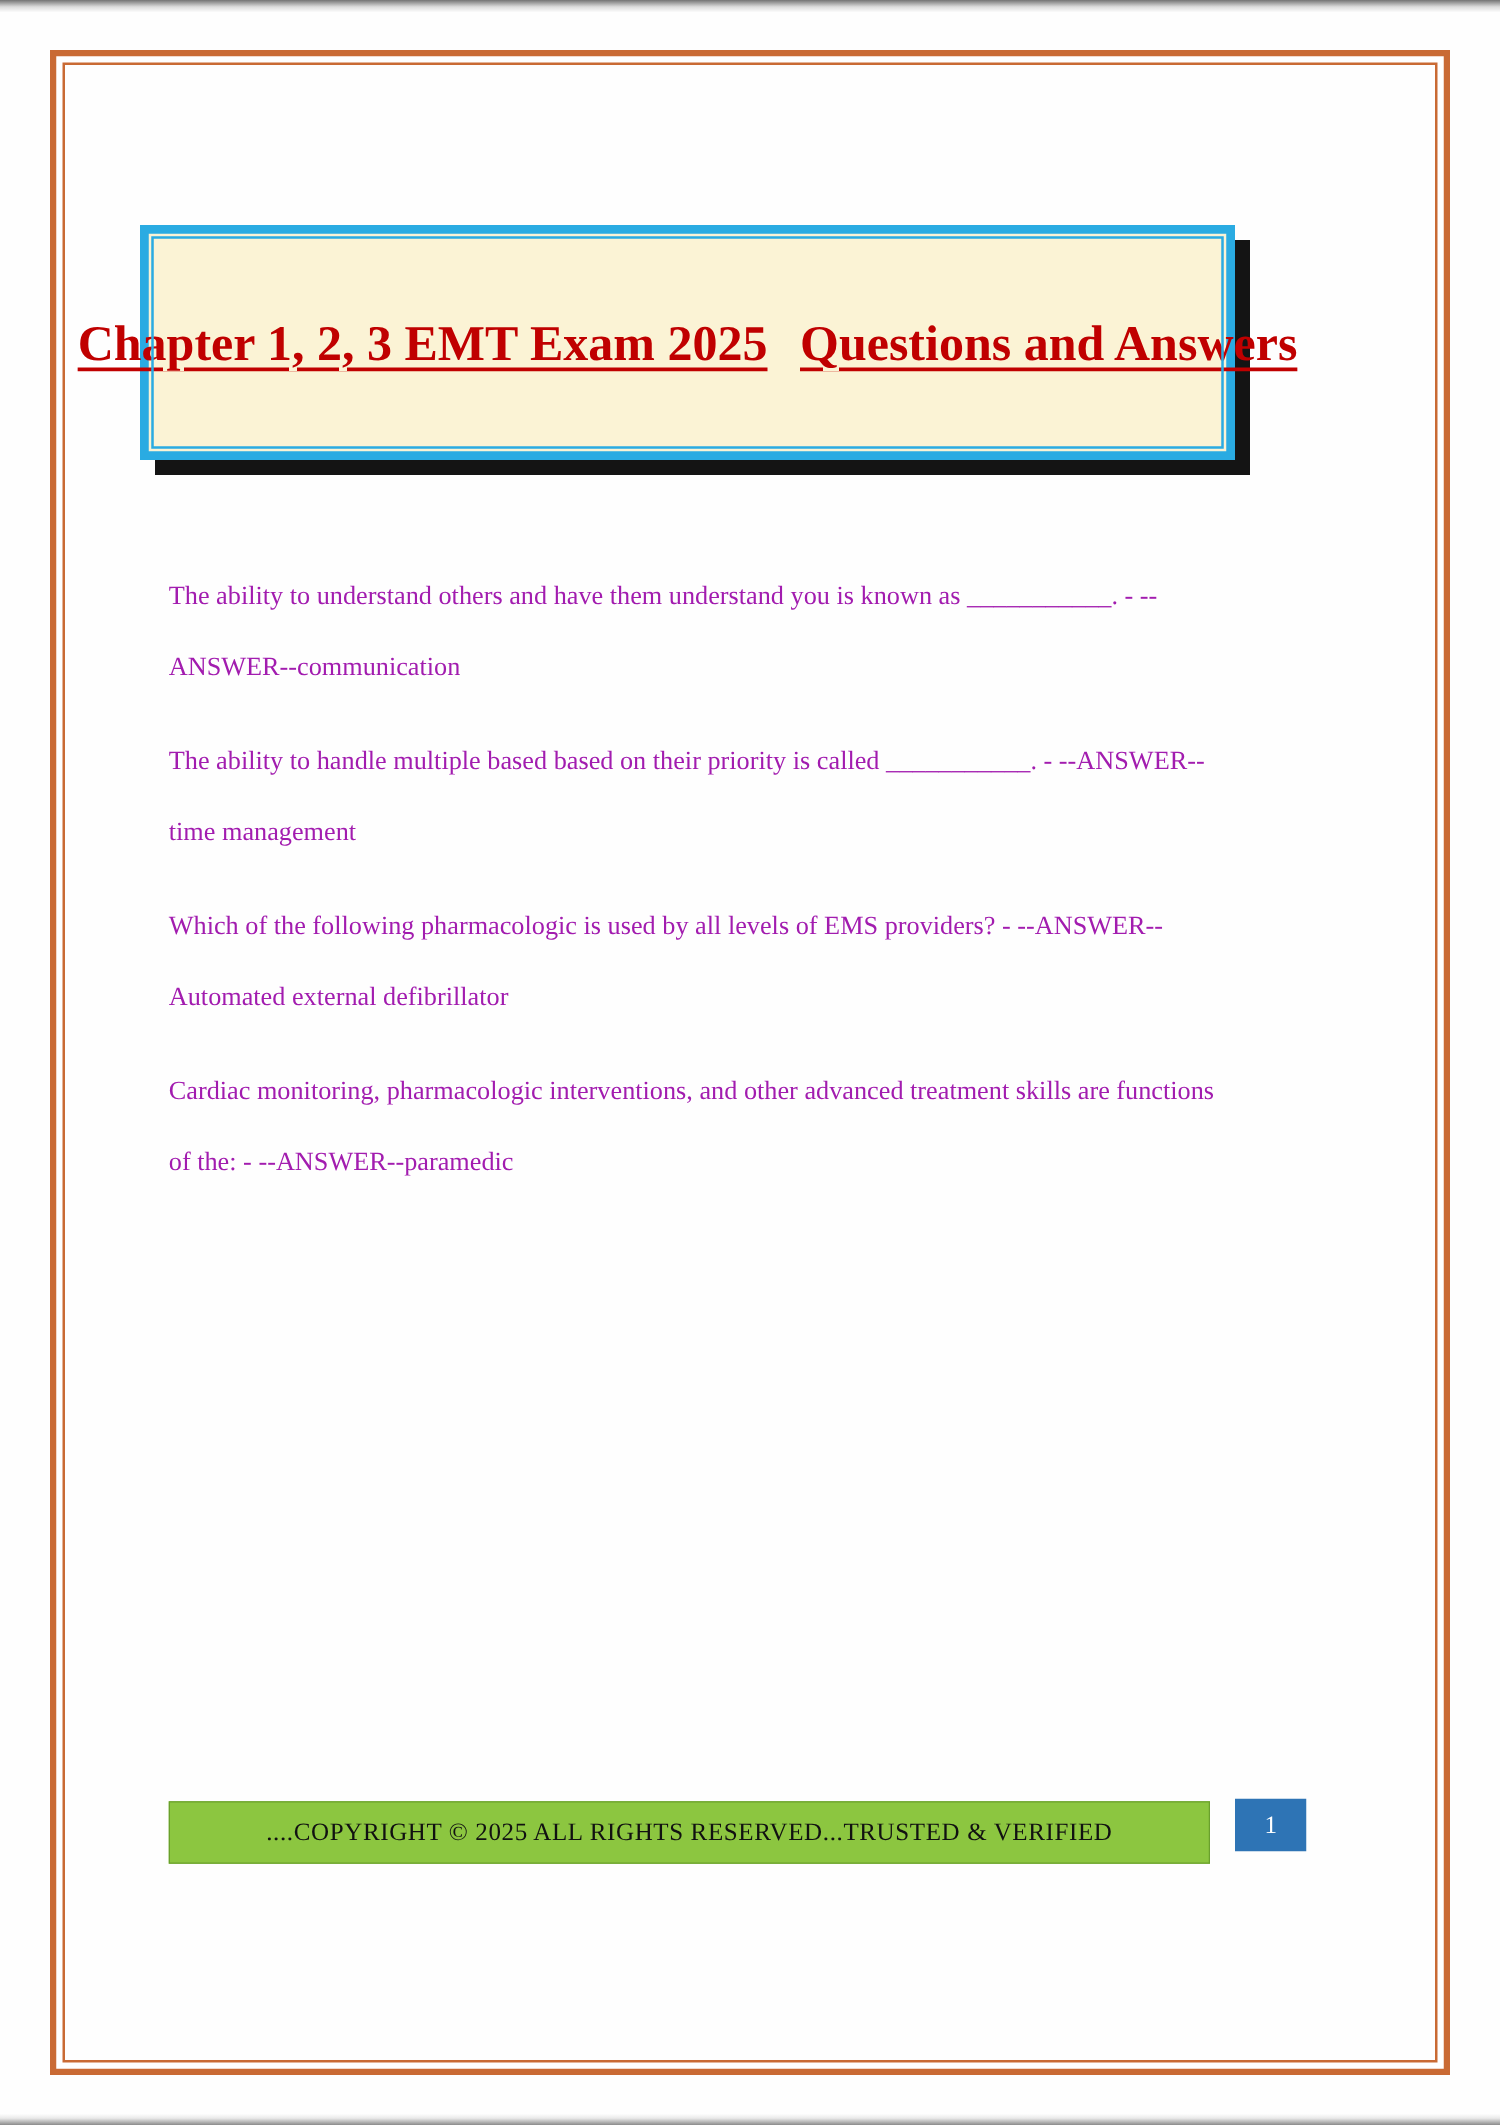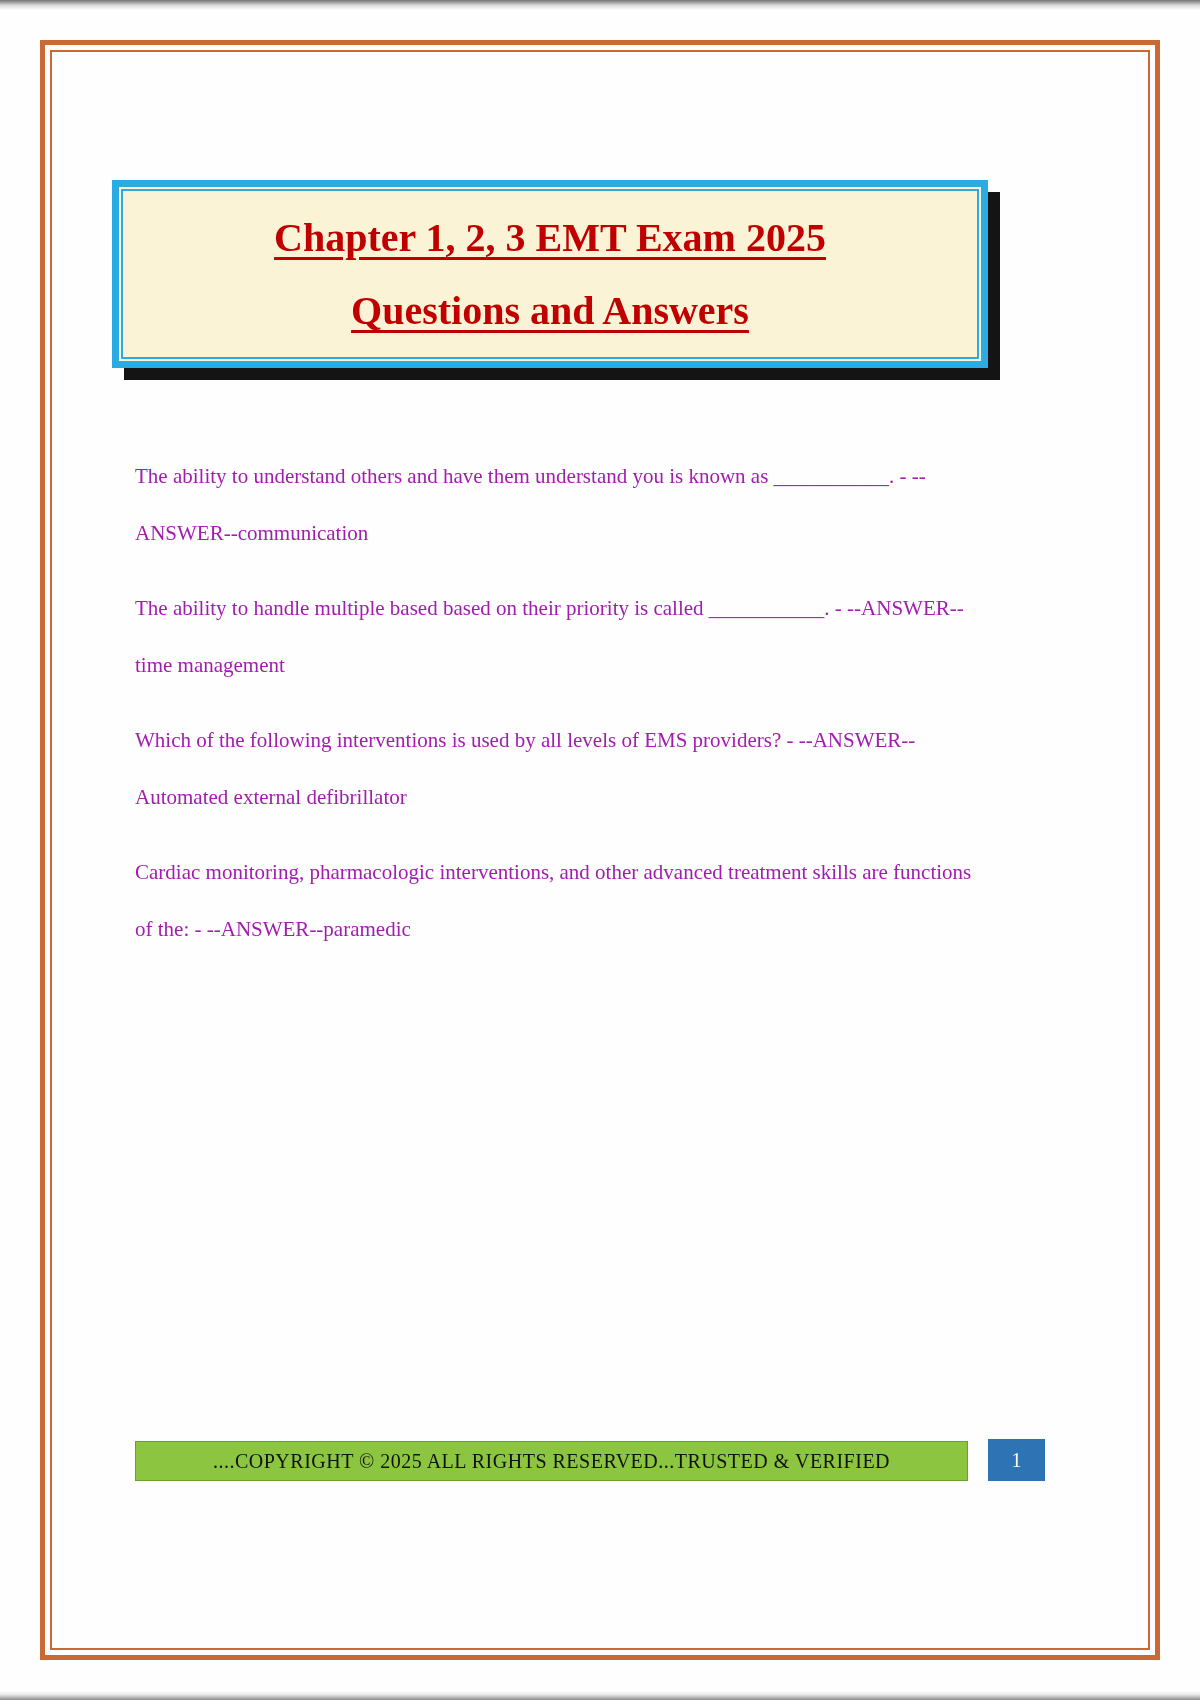--- a/index.html
+++ b/index.html
@@ -46,21 +46,20 @@
     position: absolute;
     left: 112px;
     top: 180px;
     width: 876px;
     height: 188px;
     background: #fbf3d5;
     border: 7px solid #2aabe2;
     box-sizing: border-box;
     box-shadow: 12px 12px 0 0 #141414;
     display: flex;
-    flex-direction: column;
     align-items: center;
     justify-content: center;
     gap: 26px;
     z-index: 2;
   }
   .title-box::before {
     content: "";
     position: absolute;
     inset: 2px;
     border: 2px solid #2aabe2;
@@ -85,21 +84,21 @@
     line-height: 57px;
   }
   .qa-list p.qa-item {
     margin: 0 0 18px 0;
   }
   .footer-bar {
     position: absolute;
     left: 135px;
     top: 1441px;
     width: 833px;
-    height: 40px;
+    height: 50px;
     box-sizing: border-box;
     background: #8cc640;
     border: 1px solid #6aa02c;
     display: flex;
     align-items: center;
     justify-content: center;
     font-size: 20px;
     color: #111111;
     letter-spacing: 0.5px;
   }
@@ -127,21 +126,21 @@
   <div class="frame"></div>
 
   <div class="title-box">
     <div class="title-line"> Chapter 1, 2, 3 EMT Exam 2025</div>
     <div class="title-line">Questions and Answers</div>
   </div>
 
   <div class="qa-list" id="qa-list">
       <p class="qa-item">The ability to understand others and have them understand you is known as ___________. - --ANSWER--communication</p>
       <p class="qa-item">The ability to handle multiple based based on their priority is called ___________. - --ANSWER--time management</p>
-      <p class="qa-item">Which of the following interventions is used by all levels of EMS providers? - --ANSWER--Automated external defibrillator</p>
+      <p class="qa-item">Which of the following pharmacologic is used by all levels of EMS providers? - --ANSWER--Automated external defibrillator</p>
       <p class="qa-item">Cardiac monitoring, pharmacologic interventions, and other advanced treatment skills are functions of the: - --ANSWER--paramedic</p>
     </div>
 
   <div class="footer-bar">....COPYRIGHT © 2025 ALL RIGHTS RESERVED...TRUSTED &amp; VERIFIED</div>
 
   <div class="page-number">1</div>
 
   <div class="scan-shadow-bottom"></div>
 
 </div>

